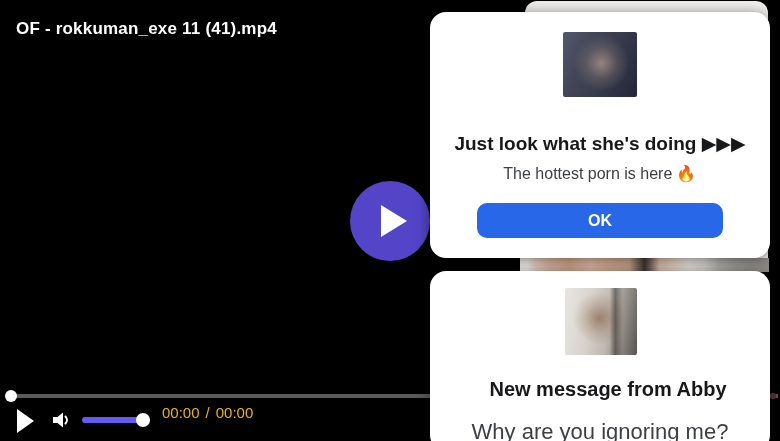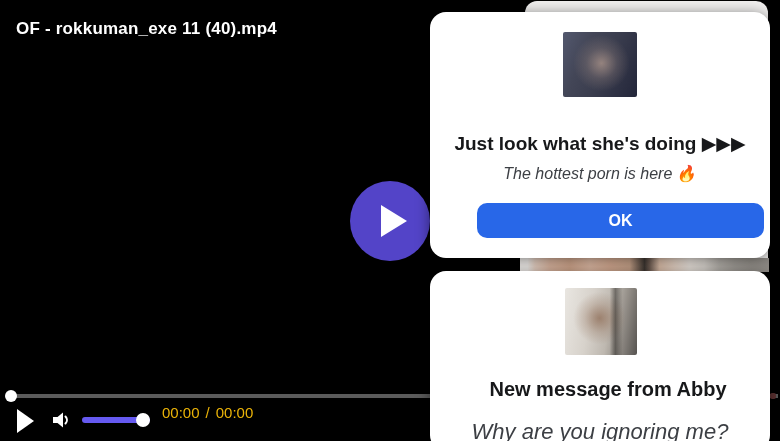--- a/index.html
+++ b/index.html
@@ -93,40 +93,40 @@
       linear-gradient(90deg, rgba(0,0,0,0) 62%, rgba(35,33,30,.5) 70%, rgba(0,0,0,0) 80%),
       radial-gradient(circle at 48% 45%, rgba(148,117,96,.85) 0%, rgba(148,117,96,.3) 28%, rgba(0,0,0,0) 50%),
       linear-gradient(100deg, #e9e6e1 0%, #d7d2cb 35%, #beb8b0 60%, #8b8680 80%, #565350 100%);
   }
 
   .p-heading {
     position:absolute; left:0; width:100%; text-align:center;
     font-weight:700; color:#17181a;
   }
   .p-sub {
-    position:absolute; left:0; width:100%; text-align:center; color:#3c3f44;font-style:italic;
+    position:absolute; left:0; width:100%; text-align:center; color:#3c3f44;
   }
   .popup1 .p-heading { top:120px; font-size:19px; }
   .popup1 .p-sub     { top:152px; font-size:16px; }
   .popup2 .p-heading { top:107px; font-size:20px;padding-left:8px; }
   .popup2 .p-sub     { top:148px; font-size:22px; }
 
   .ok-btn {
-    position:absolute; left:47px; top:191px; width:287px; height:35px;
+    position:absolute; left:47px; top:191px; width:246px; height:35px;
     border:none; border-radius:10px; background:#2867e8; color:#fff;
     font-size:16px; font-weight:700; cursor:pointer;
     font-family:"Liberation Sans","DejaVu Sans",sans-serif;
   }
 </style>
 </head>
 <body>
 
 <div class="stage">
 
-  <div class="video-title">OF - rokkuman_exe 11 (40).mp4</div>
+  <div class="video-title">OF - rokkuman_exe 11 (41).mp4</div>
 
   <button class="big-play">
     <span class="big-play-tri"></span>
   </button>
 
   <div class="seekbar">
     <div class="seek-thumb"></div>
     <div class="seek-red-end"></div>
   </div>
 

